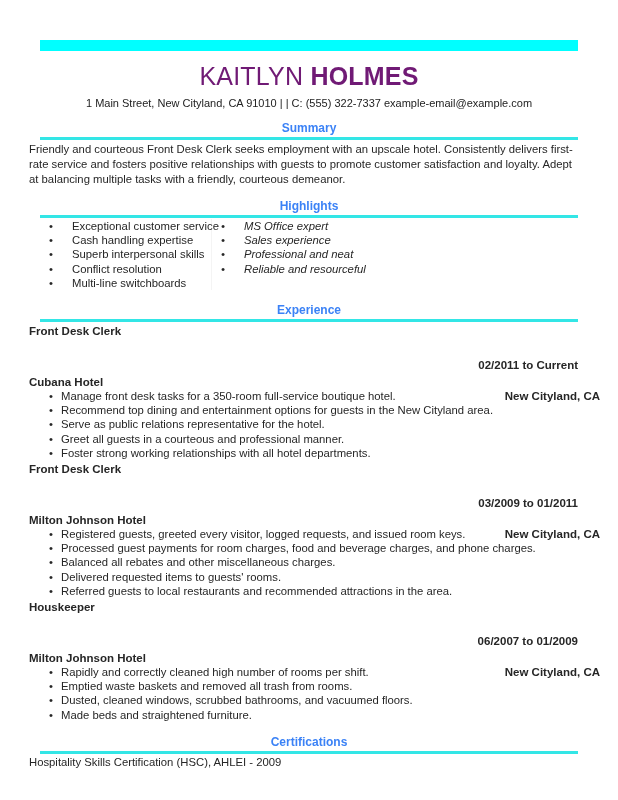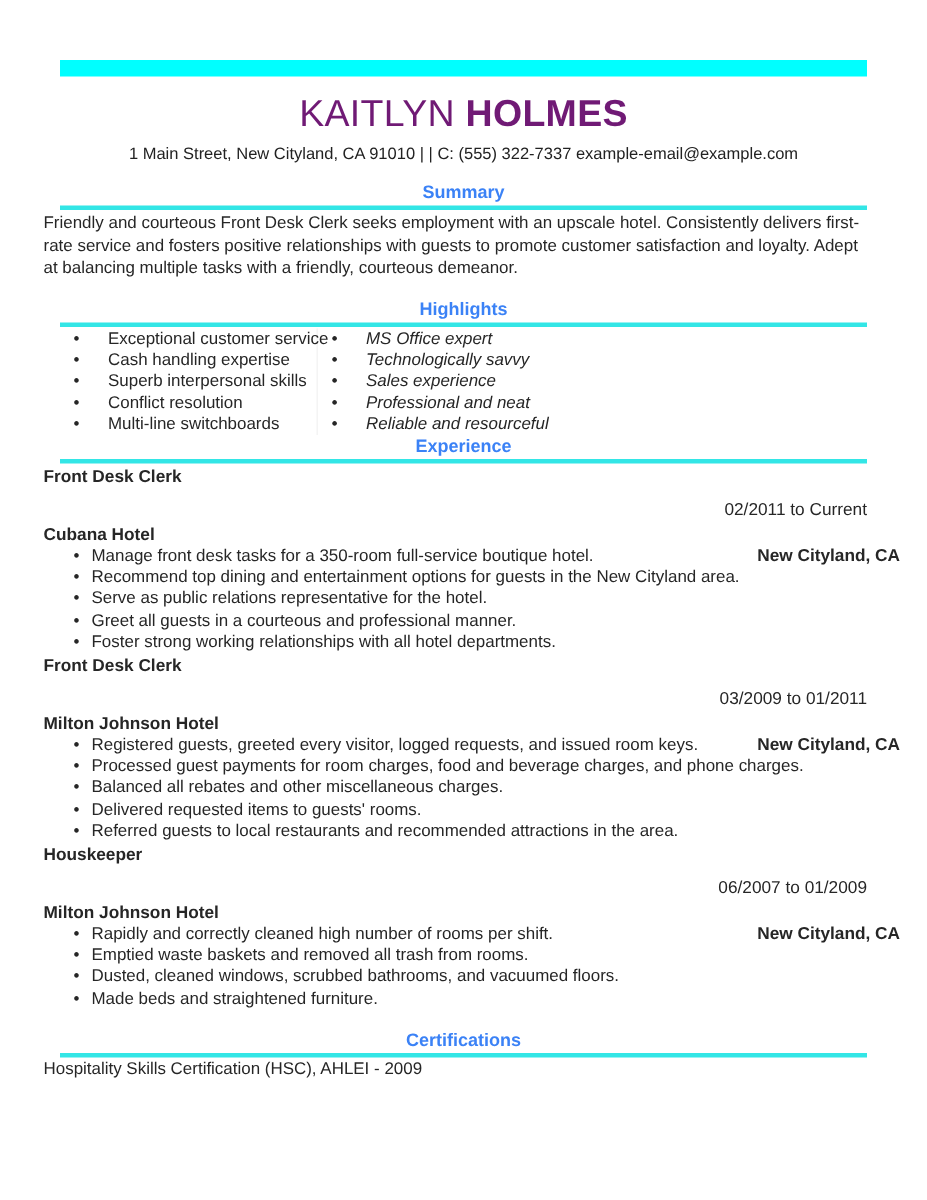--- a/index.html
+++ b/index.html
@@ -15,23 +15,23 @@
   .summary-title { margin-top: 11px; }
   .summary { font-size: 11.3px; line-height: 15px; margin-top: 2px; margin-left: -11px; color: #262626; }
   .hl-title { margin-top: 12px; }
   .hl { display: flex; margin-top: 1px; font-size: 11.3px; line-height: 14.2px; }
   .hl ul { list-style: none; margin: 0; padding: 0; }
   .hl li { position: relative; padding-left: 32px; white-space: nowrap; }
   .hl li::before { content: "•"; position: absolute; left: 9px; }
   .hl .col1 { width: 171px; border-right: 1px solid #f4f4f4; }
   .hl .col2 li { padding-left: 32px; font-style: italic; }
   .hl .col2 li::before { left: 9px; }
-  .exp-title { }
+  .exp-title { margin-top: 13px; }
   .job-title { font-weight: bold; font-size: 11.5px; line-height: 14px; margin-left: -11px; margin-top: 2px; }
-  .dates { text-align: right; font-weight: normal; font-size: 11.5px; line-height: 14px; margin-top: 8px; }
+  .dates { text-align: right; font-weight: bold; font-size: 11.5px; line-height: 14px; margin-top: 20px; }
   .company { font-weight: bold; font-size: 11.5px; line-height: 14px; margin-left: -11px; margin-top: 3px; }
   .bullets { list-style: none; margin: 0; padding: 0; font-size: 11.3px; line-height: 14.2px; }
   .bullets li { position: relative; padding-left: 32px; margin-left: -11px; }
   .bullets li::before { content: "•"; position: absolute; left: 20px; }
   .loc { position: absolute; right: -11px; top: 0; font-weight: bold; font-size: 11.5px; }
   .bullets li.first { margin-right: -11px; }
   .cert-title { margin-top: 13px; }
   .cert { font-size: 11.3px; line-height: 14px; margin-left: -11px; margin-top: 1px; }
 </style>
 </head>
@@ -54,21 +54,20 @@
   <div class="hl">
     <ul class="col1">
       <li>Exceptional customer service</li>
       <li>Cash handling expertise</li>
       <li>Superb interpersonal skills</li>
       <li>Conflict resolution</li>
       <li>Multi-line switchboards</li>
     </ul>
     <ul class="col2">
       <li>MS Office expert</li>
-      <li>Technologically savvy</li>
       <li>Sales experience</li>
       <li>Professional and neat</li>
       <li>Reliable and resourceful</li>
     </ul>
   </div>
 
   <div class="sec-title exp-title">Experience</div>
   <div class="rule"></div>
 
   <div>

